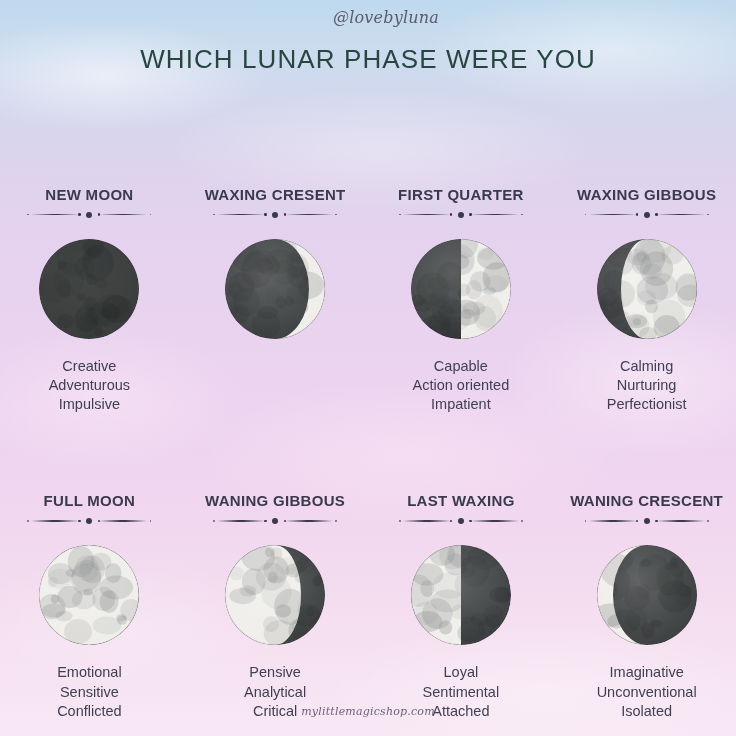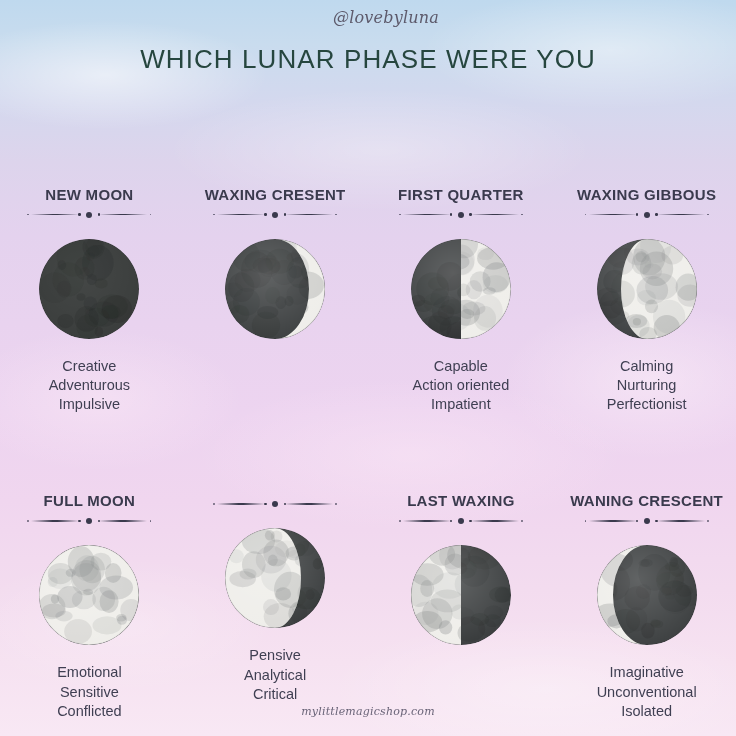--- a/index.html
+++ b/index.html
@@ -661,20 +661,21 @@
                 </g>
               </svg>
             </div>
             <div class="traits">
               <span>Emotional</span>
               <span>Sensitive</span>
               <span>Conflicted</span>
             </div>
           </div>
           <div class="cell">
+            <div class="phase-name">WANING GIBBOUS</div>
             <div class="divider">
               <span class="tip l"></span>
               <span class="bar left"></span>
               <span class="dot-sm l"></span>
               <span class="dot-mid"></span>
               <span class="dot-sm r"></span>
               <span class="bar right"></span>
               <span class="tip r"></span>
             </div>
             <div class="moon-wrap">
@@ -845,20 +846,25 @@
                     <ellipse cx="57.4" cy="92.1" rx="6.9" ry="8.1" fill="#6f7375" opacity="0.24"></ellipse>
                     <ellipse cx="72.4" cy="88.5" rx="13.0" ry="9.1" fill="#6f7375" opacity="0.17"></ellipse>
                     <ellipse cx="91.0" cy="78.2" rx="13.8" ry="14.8" fill="#6f7375" opacity="0.23"></ellipse>
                     <ellipse cx="30.3" cy="72.6" rx="15.2" ry="15.4" fill="#6f7375" opacity="0.23"></ellipse>
                   </g>
                   <circle cx="54" cy="54" r="50" fill="url(#glow6)" opacity="0.35"></circle>
                   <circle cx="54" cy="54" r="50" fill="none" stroke="rgba(40,40,45,0.18)" stroke-width="1.5"></circle>
                 </g>
               </svg>
             </div>
+            <div class="traits">
+              <span>Loyal</span>
+              <span>Sentimental</span>
+              <span>Attached</span>
+            </div>
           </div>
           <div class="cell">
             <div class="phase-name">WANING CRESCENT</div>
             <div class="divider">
               <span class="tip l"></span>
               <span class="bar left"></span>
               <span class="dot-sm l"></span>
               <span class="dot-mid"></span>
               <span class="dot-sm r"></span>
               <span class="bar right"></span>

